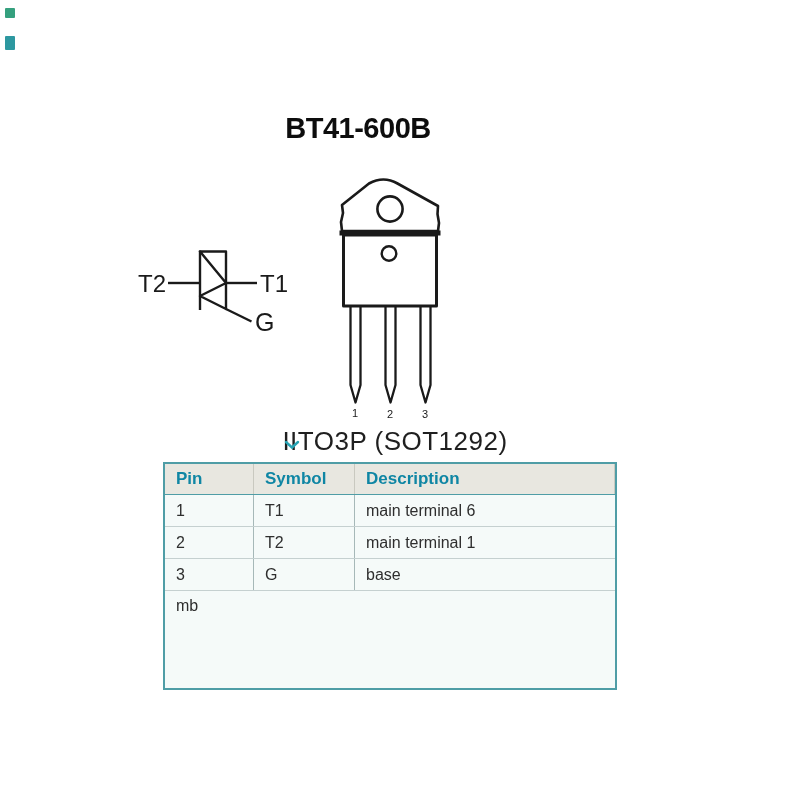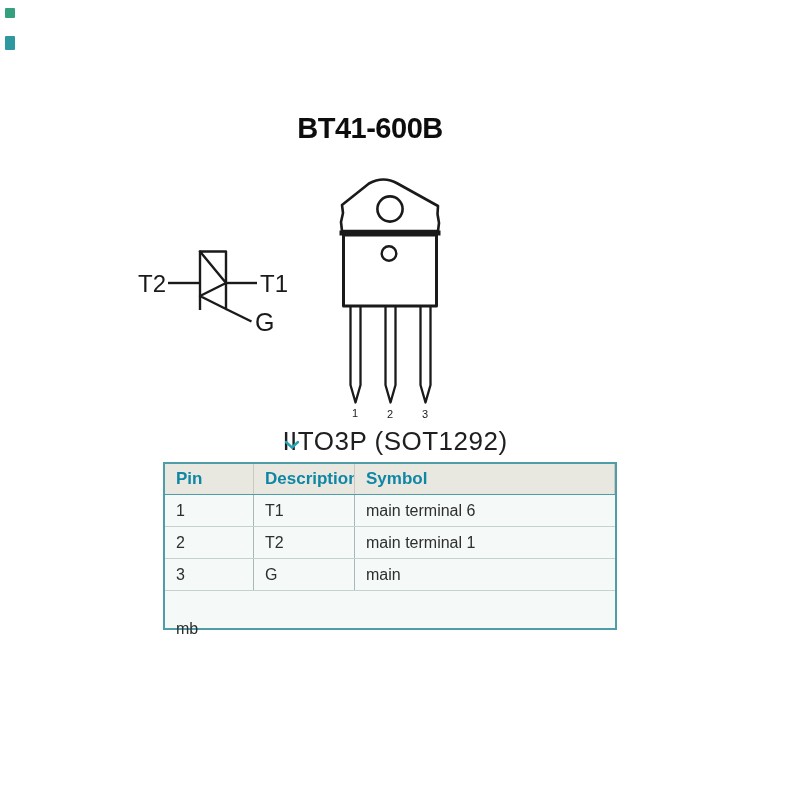--- a/index.html
+++ b/index.html
@@ -8,55 +8,55 @@
     font-family:"Liberation Sans", sans-serif;color:#222;
   }
   .abs{position:absolute;}
 
   
   .artifact1{left:5px;top:8px;width:10px;height:10px;background:#35a07e;border-radius:1px;}
   .artifact2{left:5px;top:36px;width:10px;height:14px;background:#2d98a0;border-radius:1px;}
 
   
   .title{
-    left:250px;top:112px;width:240px;text-align:center;
+    left:238px;top:112px;width:240px;text-align:center;
     font-size:29px;font-weight:800;letter-spacing:-0.5px;color:#0d0d0d;
   }
 
   
   .diagram{left:120px;top:160px;width:410px;height:270px;}
 
   
   .pkgname{
     left:145px;top:426px;width:500px;text-align:center;
     font-size:26px;color:#1f1f1f;letter-spacing:0.5px;
   }
   .caret{left:284px;top:440px;width:18px;height:11px;}
 
   
   .ptable{
-    left:163px;top:462px;width:454px;height:168px;
+    left:163px;top:462px;width:454px;height:228px;
     border:2px solid #4f9da6;box-sizing:border-box;
     display:flex;flex-direction:column;background:#f5faf9;
     font-size:16px;color:#2e2e2e;
   }
   .trow{display:grid;grid-template-columns:89px 101px 1fr;flex:0 0 31px;}
   .trow.head{
     flex:0 0 30px;background:#e8e7e0;border-bottom:1.6px solid #4f9da6;
     color:#0f86a4;font-weight:bold;font-size:17px;
   }
   .trow.body{border-bottom:1.3px solid #c5d0d0;}
   .trow.last{border-bottom:none;flex:1 1 auto;}
   .cell{
     display:flex;align-items:center;padding-left:11px;box-sizing:border-box;
     border-right:1.3px solid #a6b8b8;overflow:hidden;white-space:nowrap;
   }
   .trow.head .cell{border-right:1.3px solid #c9c9c0;}
   .cell:last-child{border-right:none;}
-  .trow.last .cell{align-items:flex-start;padding-top:6px;margin-top:23px;}
+  .trow.last .cell{align-items:flex-start;padding-top:6px;}
 
   svg text{font-family:"Liberation Sans", sans-serif;fill:#1a1a1a;}
 </style>
 </head>
 <body>
 
 <div class="abs artifact1"></div>
 <div class="abs artifact2"></div>
 
 <div class="abs title">BT41-600B</div>
@@ -95,34 +95,34 @@
 
 <div class="abs pkgname">IITO3P (SOT1292)</div>
 
 <svg class="abs caret" viewBox="0 0 18 11">
   <polyline points="2,2 8,7.5 14,2" fill="none" stroke="#27a3b4" stroke-width="2.4" stroke-linecap="round"></polyline>
 </svg>
 
 <div class="abs ptable">
   <div class="trow head">
     <div class="cell">Pin</div>
+    <div class="cell">Symbol</div>
     <div class="cell">Description</div>
-    <div class="cell">Symbol</div>
   </div>
   <div class="trow body">
     <div class="cell">1</div>
     <div class="cell">T1</div>
     <div class="cell">main terminal 6</div>
   </div>
   <div class="trow body">
     <div class="cell">2</div>
     <div class="cell">T2</div>
     <div class="cell">main terminal 1</div>
   </div>
   <div class="trow body">
     <div class="cell">3</div>
     <div class="cell">G</div>
-    <div class="cell">main</div>
+    <div class="cell">base</div>
   </div>
   <div class="trow last">
     <div class="cell">mb</div>
   </div>
 </div>
 
 </body></html>

